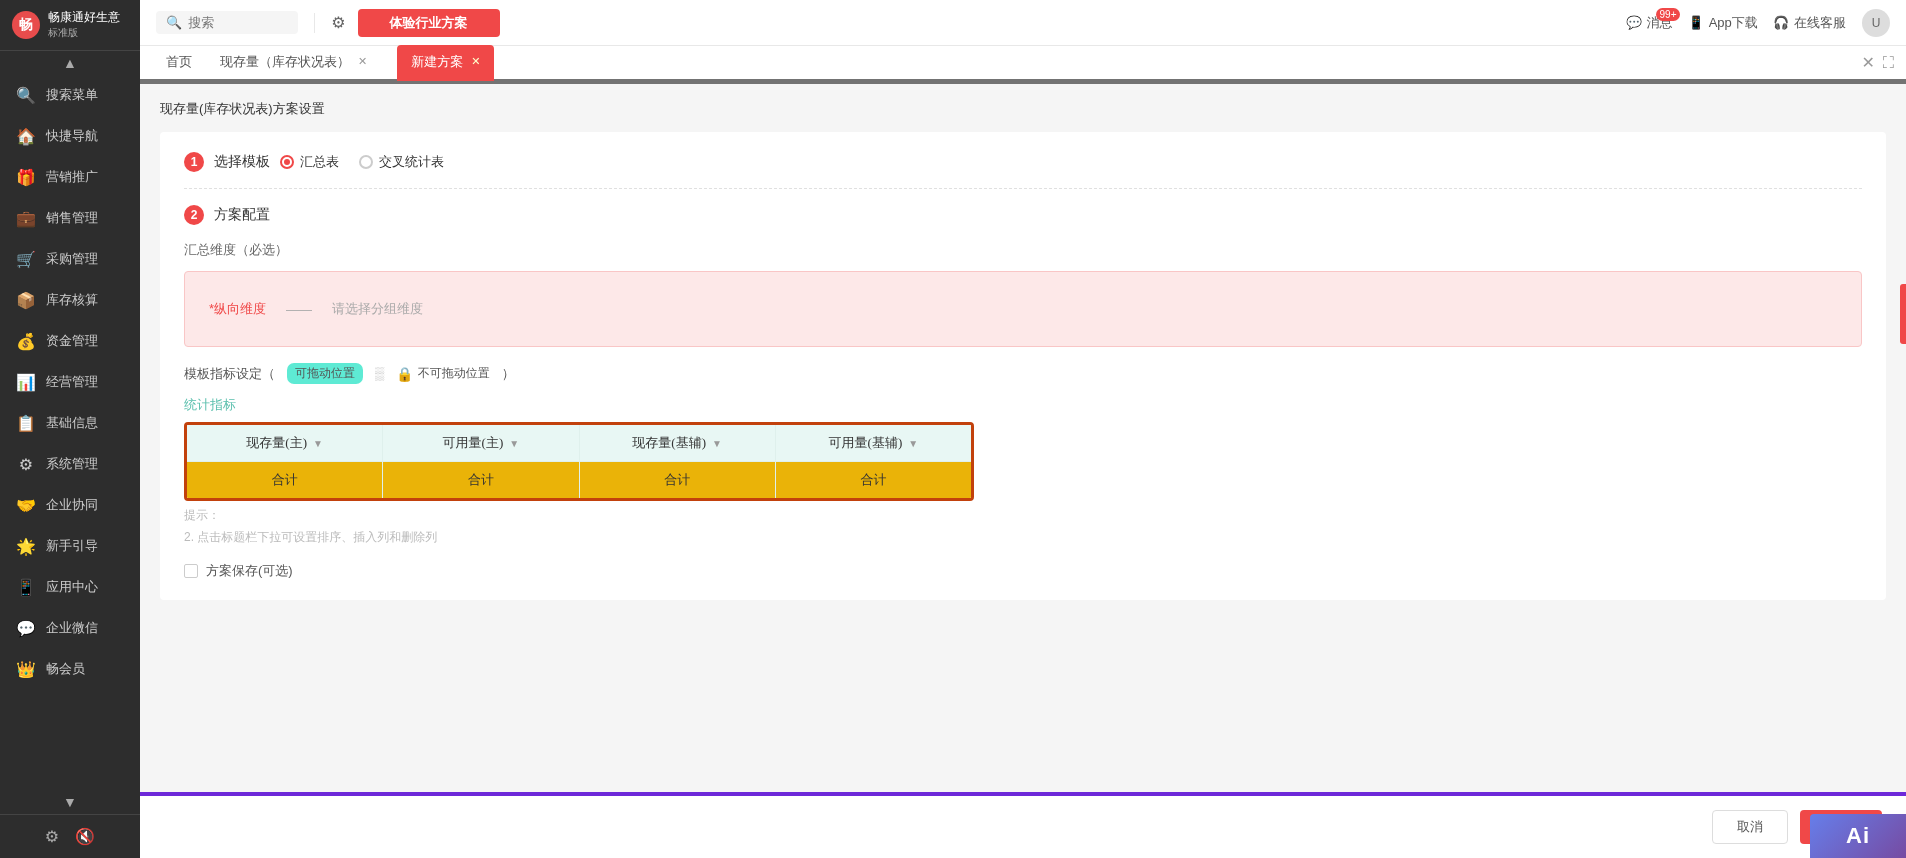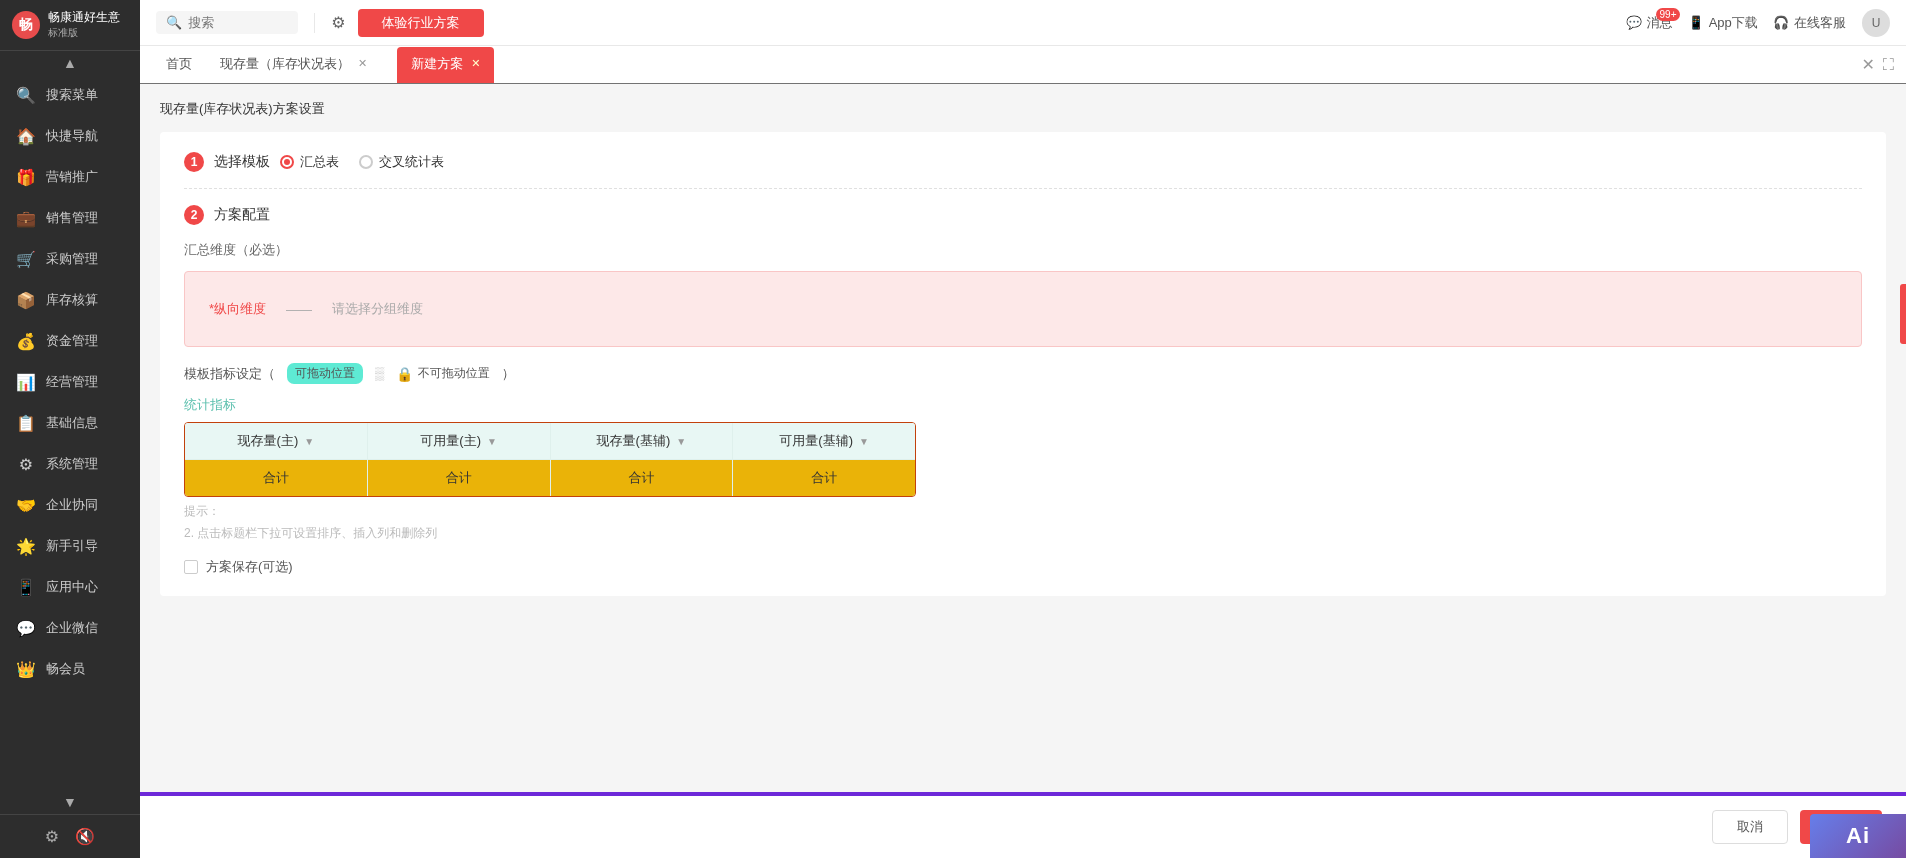--- a/index.html
+++ b/index.html
@@ -73,34 +73,34 @@
       background: #f5f5f5; border-radius: 4px; padding: 4px 10px;
       color: #999; font-size: 13px;
     }
     .topbar-search input {
       border: none; background: transparent; outline: none; color: #333; font-size: 13px; width: 100px;
     }
     .topbar-divider { width: 1px; height: 20px; background: #e8e8e8; margin: 0 4px; }
     .topbar-gear { color: #666; cursor: pointer; font-size: 16px; }
     .topbar-trial-btn {
       background: #f04848; color: #fff; border: none; border-radius: 4px;
-      padding: 5px 24px; cursor: pointer; font-size: 13px;
+      padding: 5px 32px; cursor: pointer; font-size: 13px; font-weight: bold;
     }
     .topbar-right { margin-left: auto; display: flex; align-items: center; gap: 16px; }
     .topbar-icon-btn { background: none; border: none; cursor: pointer; color: #555; font-size: 13px; display: flex; align-items: center; gap: 4px; position: relative; }
     .badge {
       background: #f04848; color: #fff; font-size: 10px;
       border-radius: 8px; padding: 1px 4px; position: absolute; top: -6px; right: -8px;
     }
     .topbar-avatar { width: 28px; height: 28px; background: #ddd; border-radius: 50%; display: flex; align-items: center; justify-content: center; font-size: 12px; color: #666; }
 
     
     .tabbar {
       background: #fff;
-      border-bottom: 1px solid #737373;
+      border-bottom: 5px solid #737373;
       display: flex; align-items: center;
       padding: 0 12px;
       height: 38px; flex-shrink: 0;
     }
     .tab {
       display: flex; align-items: center; gap: 6px;
       padding: 8px 14px; cursor: pointer;
       font-size: 13px; color: #555; border-bottom: 2px solid transparent;
       white-space: nowrap;
     }
@@ -170,21 +170,21 @@
       background: #5eead4; border-radius: 7px; padding: 2px 8px; color: #555; font-size: 12px;
     }
     .non-draggable-tag {
       display: flex; align-items: center; gap: 4px; color: #555; font-size: 12px;
     }
     .non-draggable-icon { color: #bbb; font-size: 14px; }
 
     
     .stats-section { margin-top: 4px; }
     .stats-label { color: #5abfad; font-size: 13px; margin-bottom: 8px; }
-    .indicator-table { border: 1px solid #c2410c; border-radius: 4px; overflow: hidden; width: 732px; }
+    .indicator-table { border: 3px solid #c2410c; border-radius: 4px; overflow: hidden; width: 790px; font-family: Liberation Serif, serif; }
     .indicator-header-row { display: flex; background: #e8f7f4; }
     .indicator-header-cell {
       flex: 1; display: flex; align-items: center; justify-content: center;
       padding: 9px 8px; border-right: 1px solid #dff0ec;
       font-size: 13px; color: #333; gap: 6px; cursor: pointer;
     }
     .indicator-header-cell:last-child { border-right: none; }
     .chevron { color: #999; font-size: 10px; }
     .indicator-data-row { display: flex; background: #eab308; border-top: 1px solid #dff0ec; }
     .indicator-data-cell {

